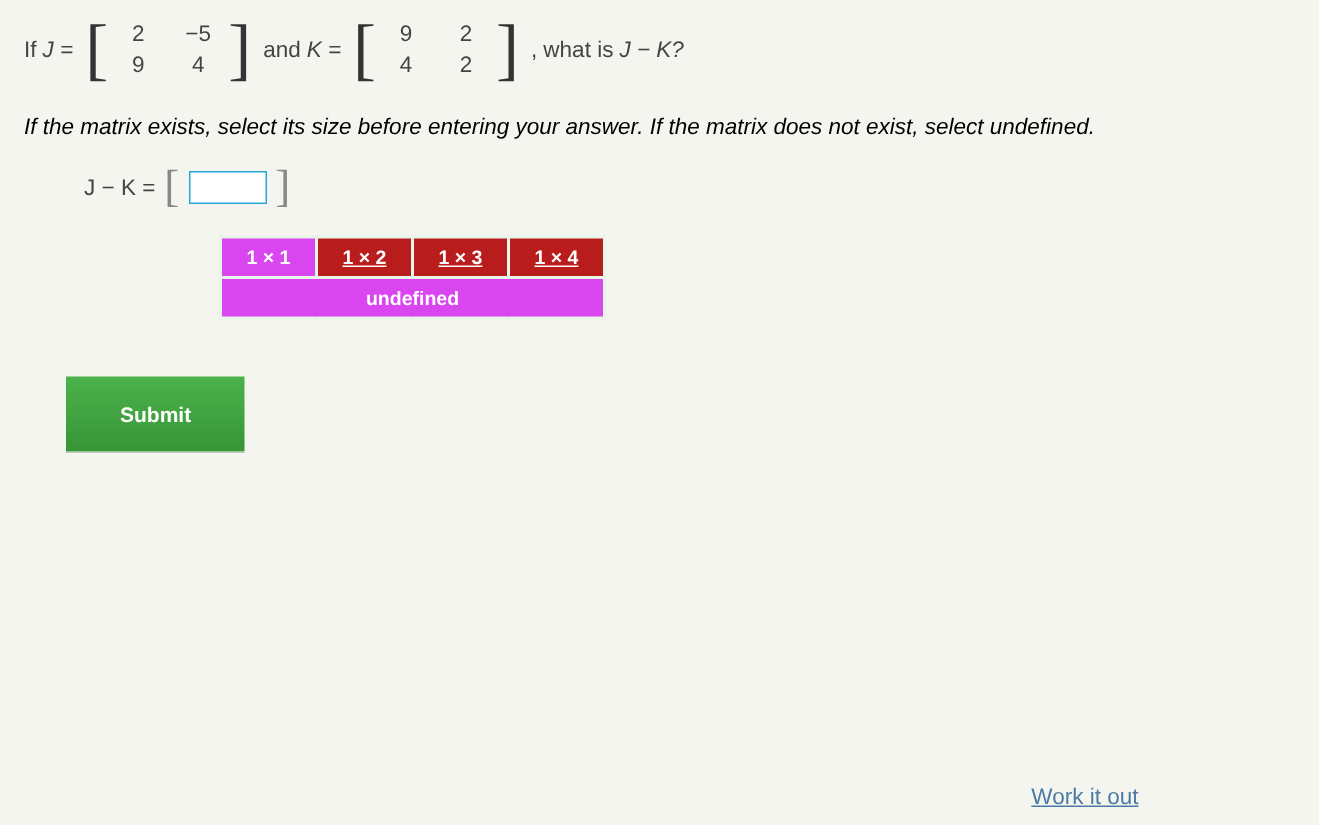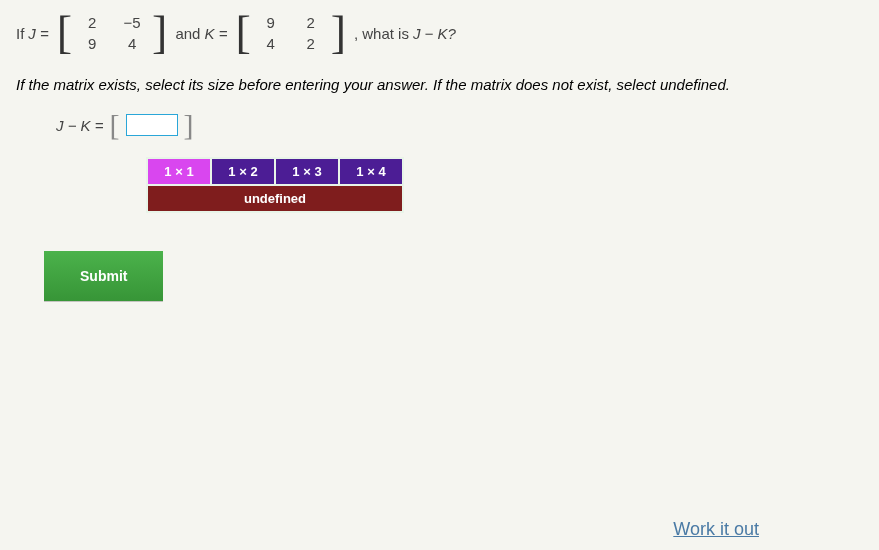--- a/index.html
+++ b/index.html
@@ -67,43 +67,43 @@
   color:#fff;
 }
 .size-grid td {
   border: 2px solid #e8f4e8;
   padding: 5px 0;
   width: 62px;
   text-align:center;
   cursor:pointer;
 }
 .sel { background:#d946ef; }
-.unsel { background:#4c1d95; }
+.unsel { background:#b91c1c;text-decoration:underline; }
 .undef {
-  background:#7f1d1d;
+  background:#d946ef;
 }
 .submit {
   background:#3fa33f;
   background: linear-gradient(#4bb24b,#379537);
   color:#fff;
   border:none;
   padding: 17px 36px;
   font-size: 14px;
   font-weight:bold;
   margin-top: 38px;
   margin-left: 28px;
   cursor:pointer;
   box-shadow: 0 1px 0 rgba(0,0,0,.2);
 }
 .workit {
   position:absolute;
   bottom: 10px;
   right: 120px;
   color:#4a7aa5;
-  font-size:18px;
+  font-size:15px;
   text-decoration: underline;
   cursor:pointer;
 }
 </style>
 </head>
 <body>
 
 
 
 <div class="row1">
@@ -140,21 +140,21 @@
     <span class="bracket">]</span>
   </span>
   <span>,</span>
   <span>what is</span>
   <span style="font-style:italic;">J − K?</span>
 </div>
 
 <div class="instr">If the matrix exists, select its size before entering your answer. If the matrix does not exist, select undefined.</div>
 
 <div class="answer-line">
-  <span style="font-style:italic;">J − K =</span>
+  <span style="">J − K =</span>
   <span class="inp-bracket">[</span>
   <span class="inp"></span>
   <span class="inp-bracket">]</span>
 </div>
 
 <table class="size-grid">
   <tbody>
       <tr>
     <td class="sel">1 × 1</td>
     <td class="unsel">1 × 2</td>

